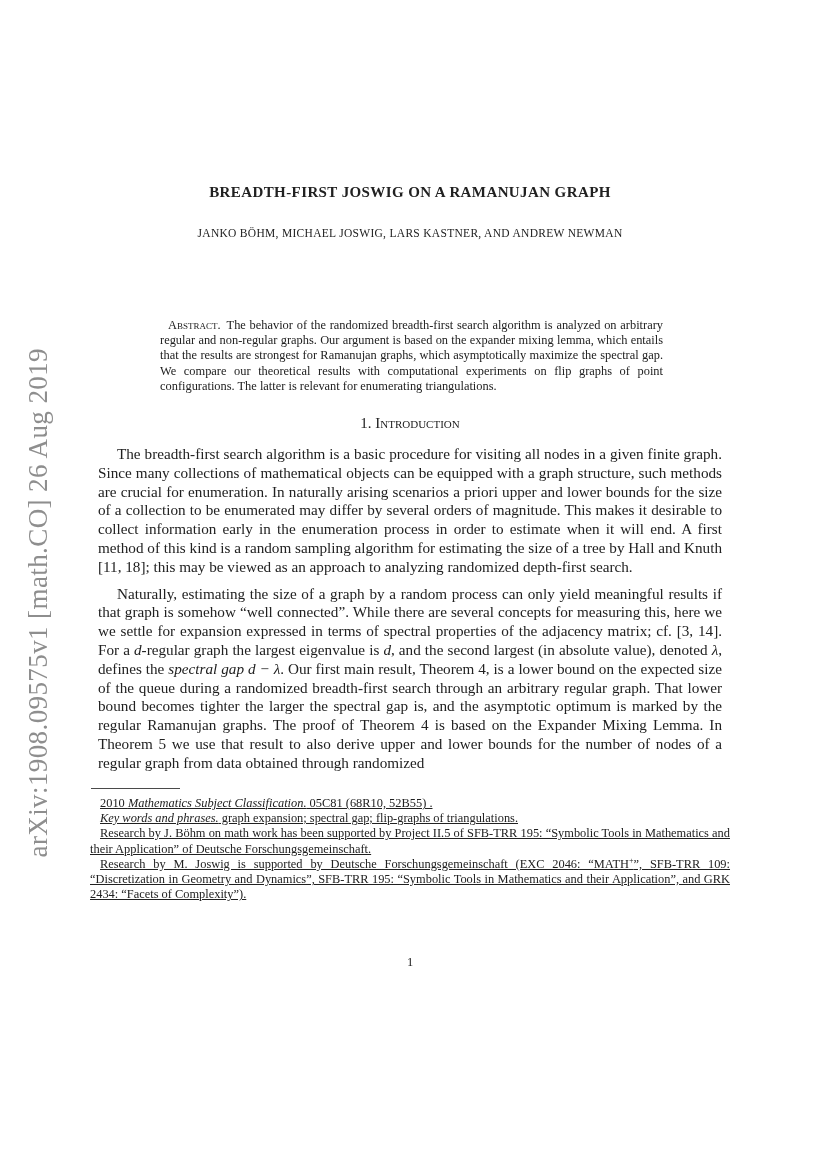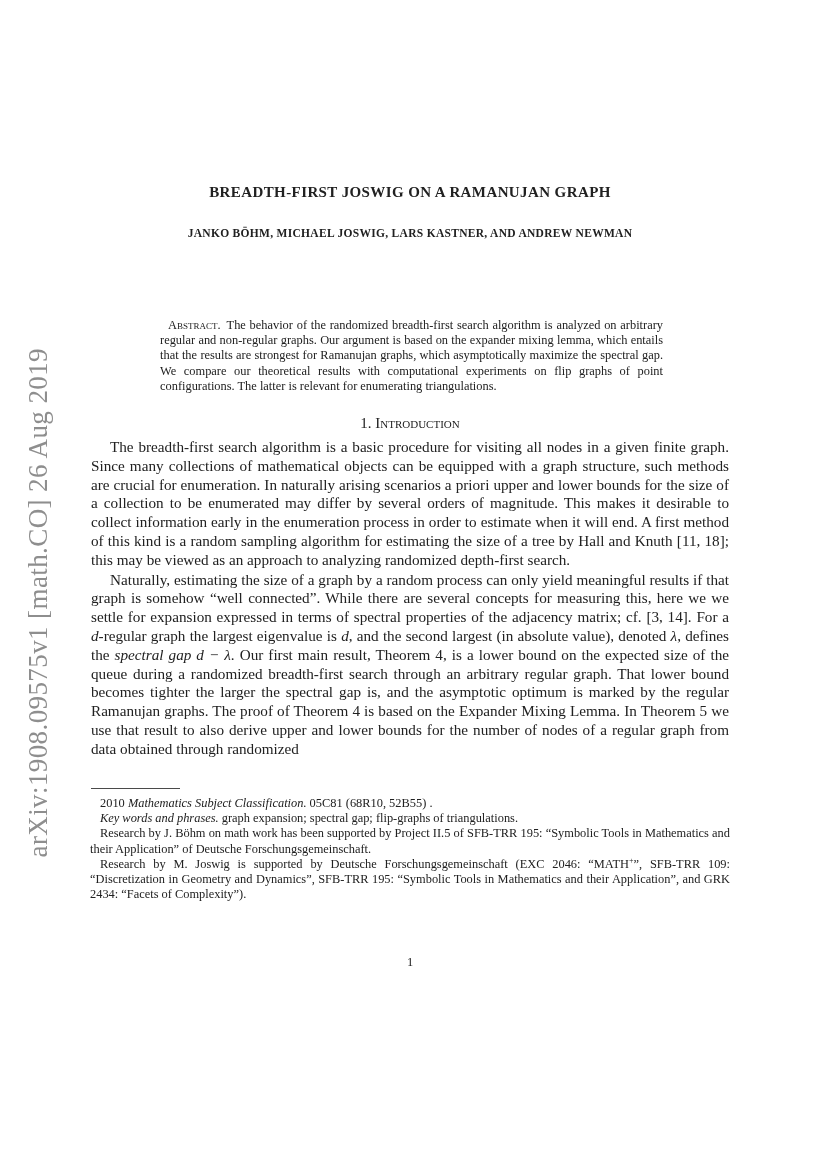--- a/index.html
+++ b/index.html
@@ -44,21 +44,20 @@
     letter-spacing: 0.4px;
   }
   .authors {
     position: absolute;
     top: 227px;
     left: 90px;
     width: 640px;
     text-align: center;
     font-size: 11.5px;
     letter-spacing: 0.3px;
-    font-weight: bold;
   }
   .abstract {
     position: absolute;
     top: 301px;
     left: 143px;
     width: 537px;
     font-size: 12.4px;
     line-height: 15.2px;
     text-align: justify;
   }
@@ -76,38 +75,38 @@
   .sc { font-variant: small-caps; }
   .body-text {
     position: absolute;
     top: 437px;
     left: 90px;
     width: 640px;
     font-size: 15.2px;
     line-height: 18.8px;
     text-align: justify;
   }
-  .body-text p { margin: 1px; text-indent: 19px; }
+  .body-text p { margin: 8px; text-indent: 19px; }
   .footnote-rule {
     position: absolute;
     top: 788px;
     left: 91px;
     width: 89px;
     border-top: 1.3px solid var(--rule, #4a4a4a);
   }
   .footnotes {
     position: absolute;
     top: 796px;
     left: 90px;
     width: 640px;
     font-size: 12.4px;
     line-height: 15.2px;
     text-align: justify;
   }
-  .footnotes p { margin: 0; text-indent: 10px; }
+  .footnotes p { margin: 0; text-indent: 10px; text-decoration: underline; }
   .page-number {
     position: absolute;
     top: 955px;
     left: 90px;
     width: 640px;
     text-align: center;
     font-size: 12.5px;
   }
   sup { font-size: 0.65em; line-height: 0; }
 </style>

